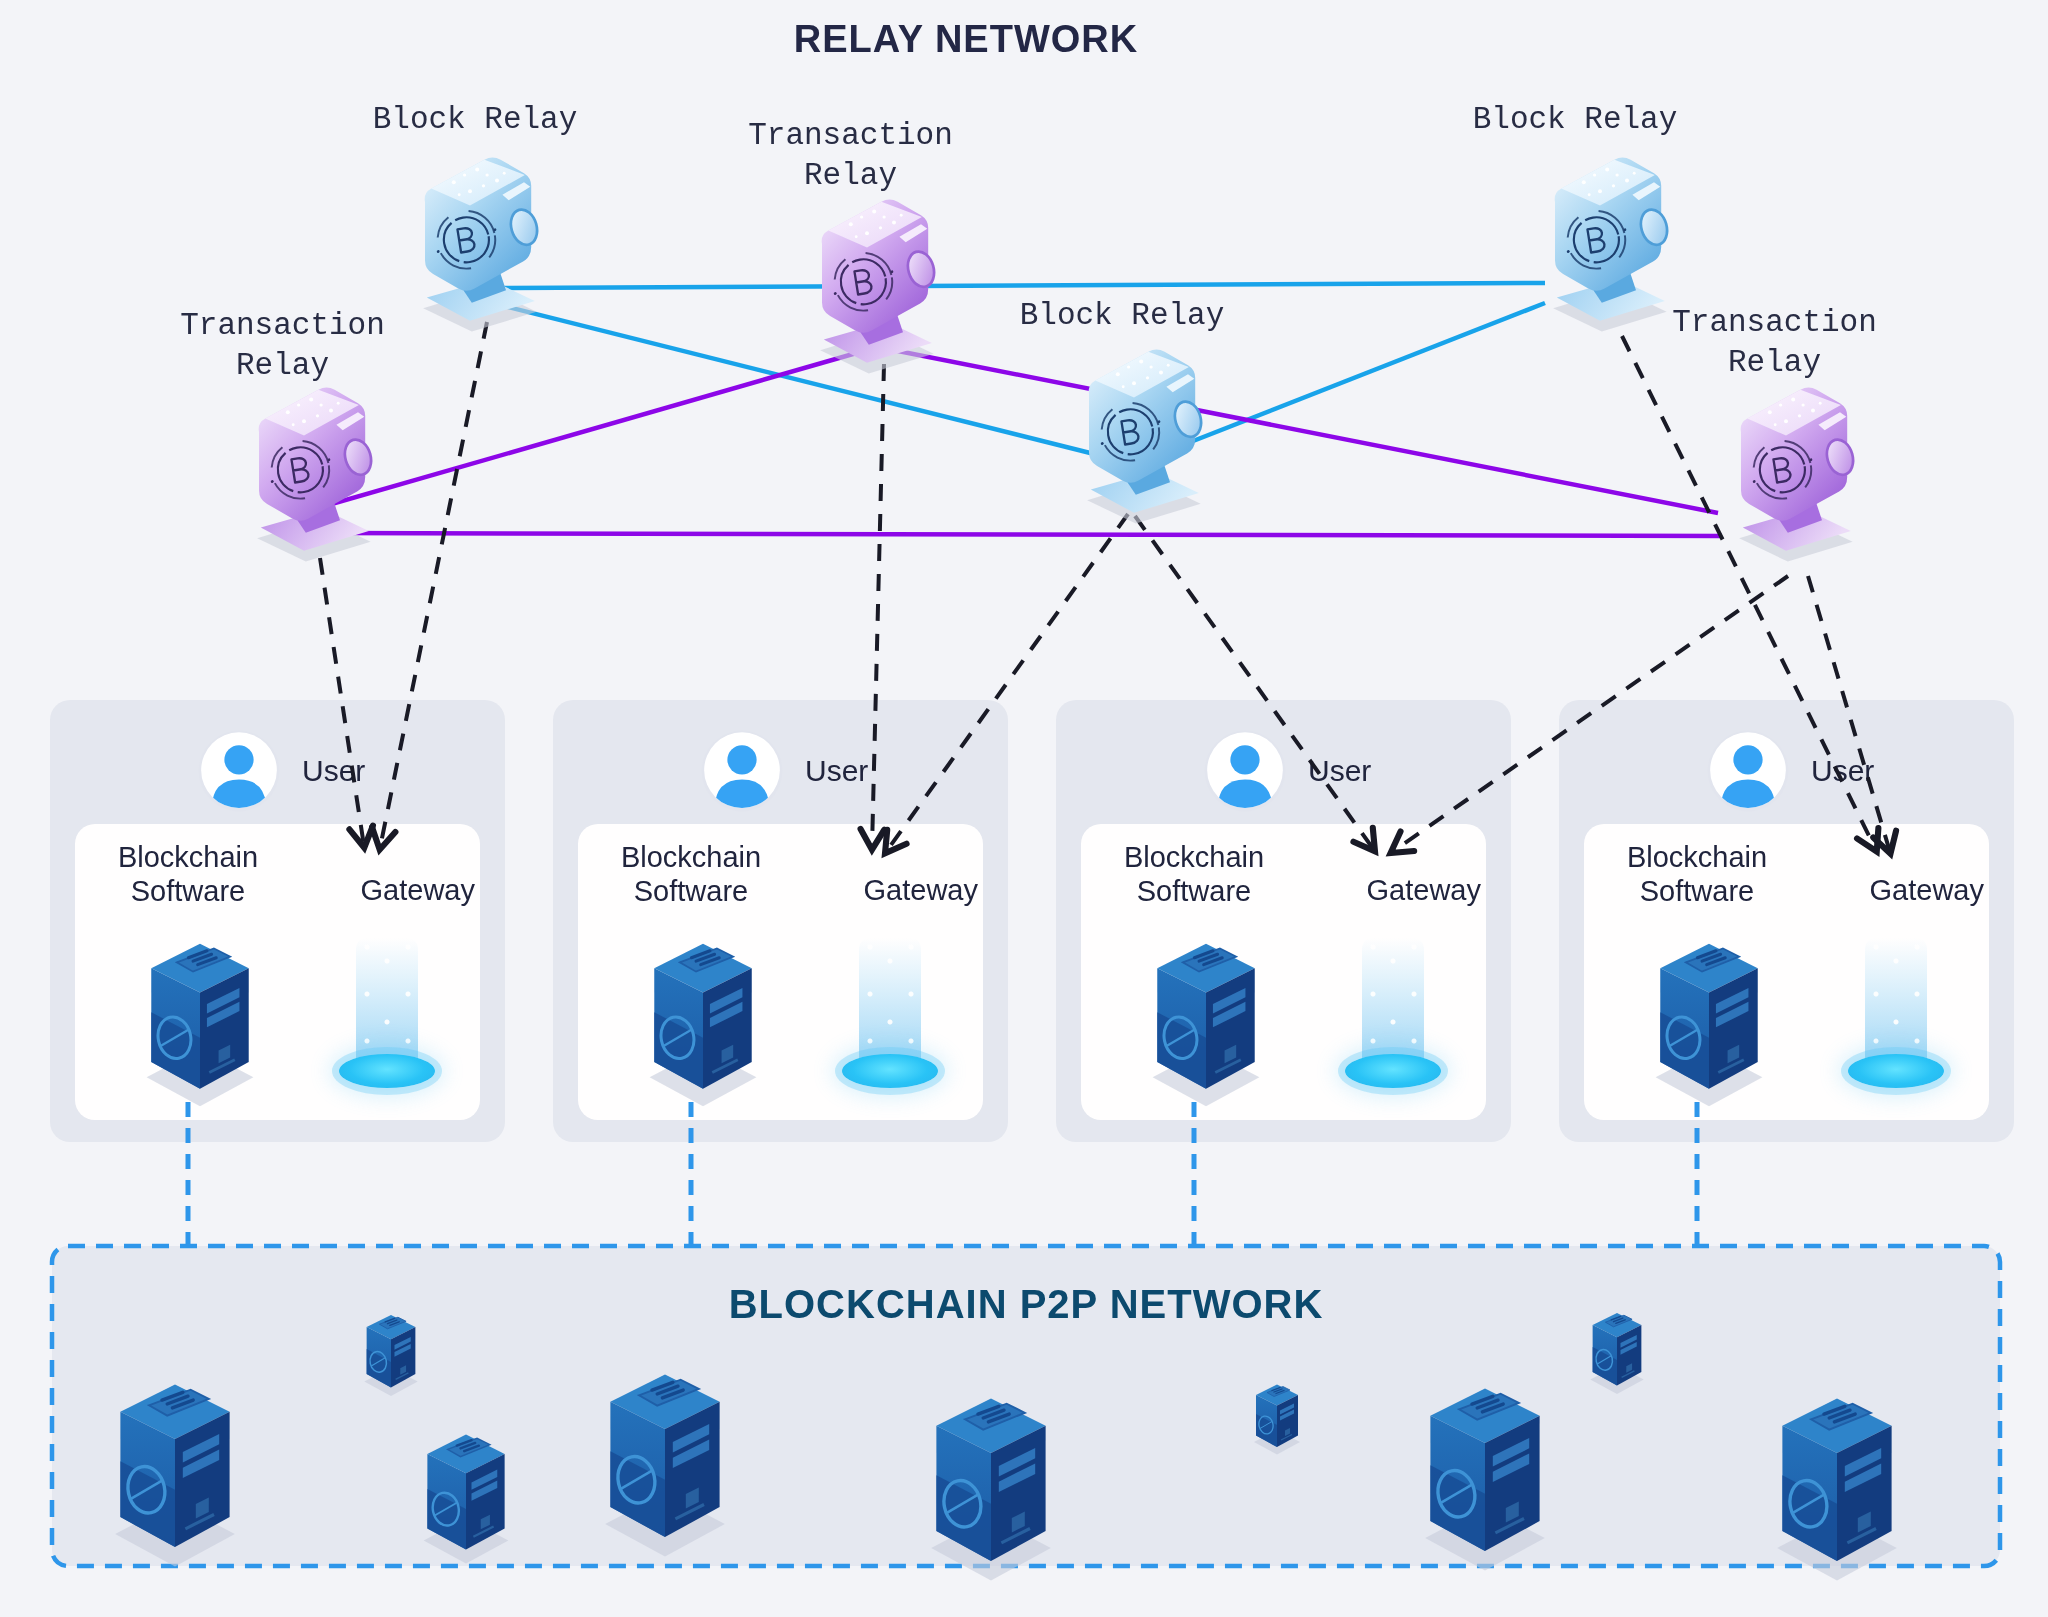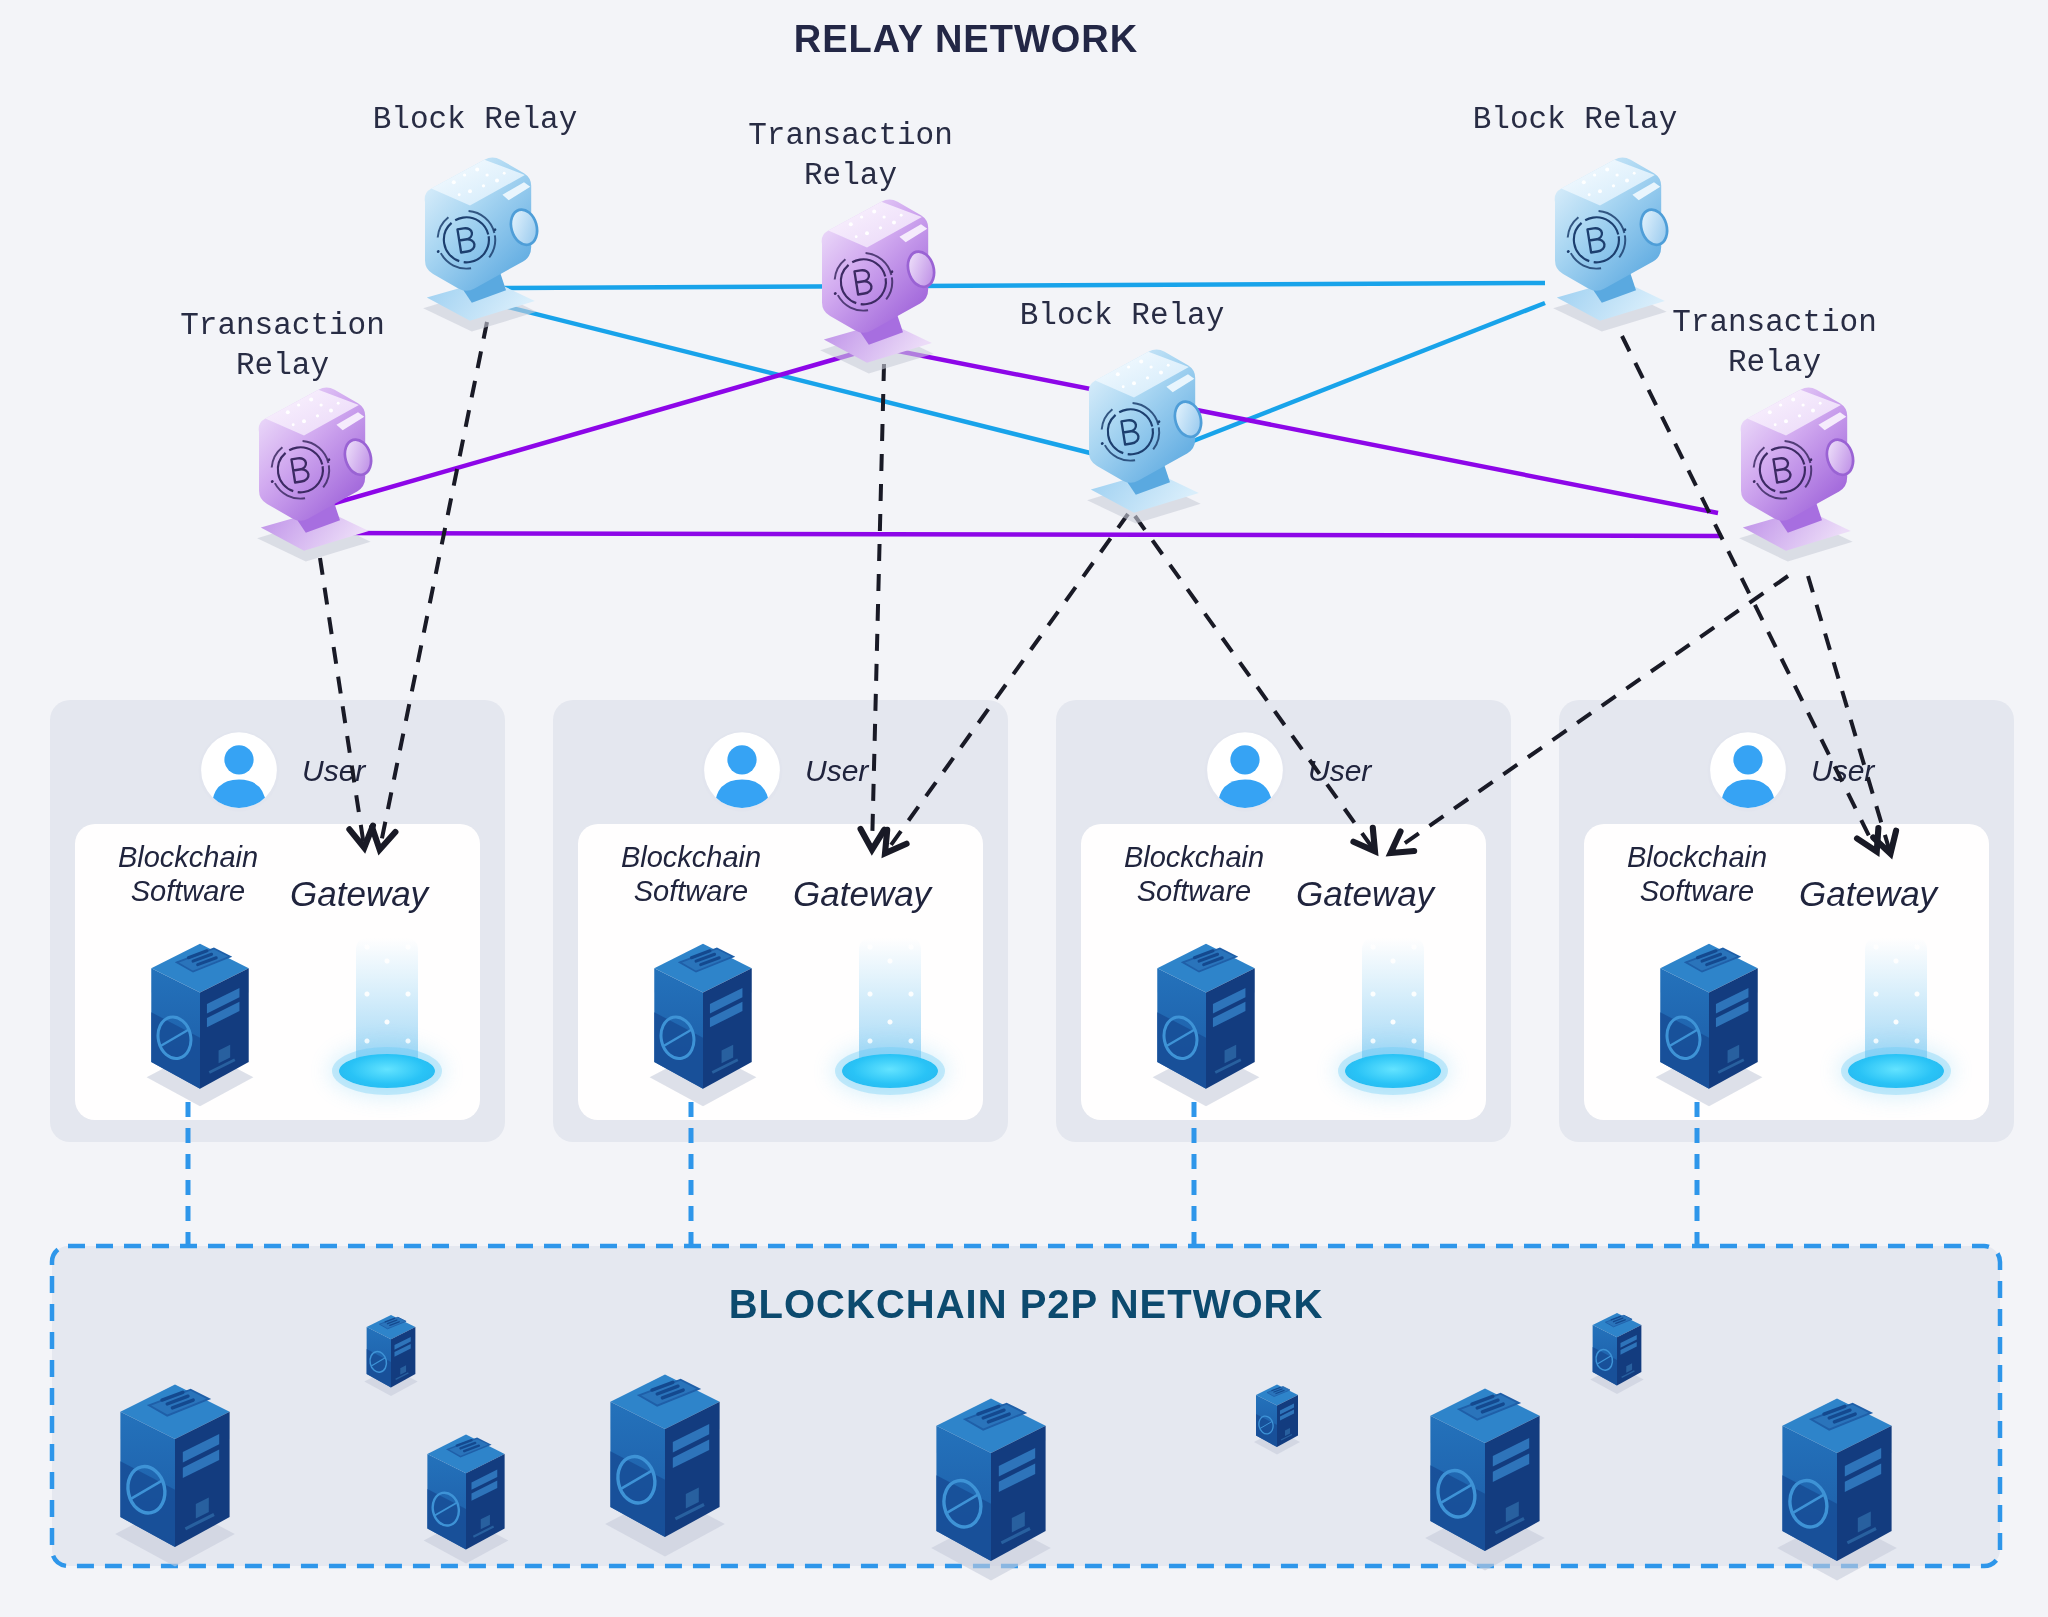--- a/index.html
+++ b/index.html
@@ -10,27 +10,27 @@
   }
   .diagram-title{
     position:absolute;left:616px;top:18px;width:700px;text-align:center;
     font-size:38px;font-weight:bold;letter-spacing:1px;color:#232746;
   }
   .relay-label{
     position:absolute;text-align:center;font-size:31px;line-height:1.3;color:#282c44;font-family:Liberation Mono, monospace;
   }
   .panel{
     position:absolute;top:700px;width:455px;height:442px;
-    background:#e4e7ef;border-radius:20px;font-style:italic;
+    background:#e4e7ef;border-radius:20px;
   }
   .avatar{position:absolute;left:146px;top:28px;width:86px;height:86px;}
   .user-label{position:absolute;left:252px;top:54px;font-size:30px;color:#20243d;}
   .card{position:absolute;left:25px;top:124px;width:405px;height:296px;background:#fffefe;border-radius:20px;}
   .sw-label{position:absolute;left:32px;top:140px;width:212px;text-align:center;font-size:29px;line-height:1.18;color:#20243d;}
-  .gw-label{position:absolute;left:240px;top:174px;width:196px;text-align:left;font-size:35px;color:#20243d;}
+  .gw-label{position:absolute;left:229px;top:174px;width:196px;text-align:right;font-size:29px;color:#20243d;}
   .tower-ic{position:absolute;left:92px;top:238px;width:116px;height:174px;}
   .beam{
     position:absolute;left:306px;top:238px;width:62px;height:132px;border-radius:10px;
     background:linear-gradient(to bottom, rgba(167,219,247,0) 0%, rgba(167,219,247,0.45) 42%, rgba(140,206,243,0.85) 100%);
   }
   .beam::after{
     content:"";position:absolute;inset:0;
     background-image:
       radial-gradient(circle at 11px 9px, #ffffff 2px, transparent 3px),
       radial-gradient(circle at 31px 23px, #ffffff 2px, transparent 3px),

